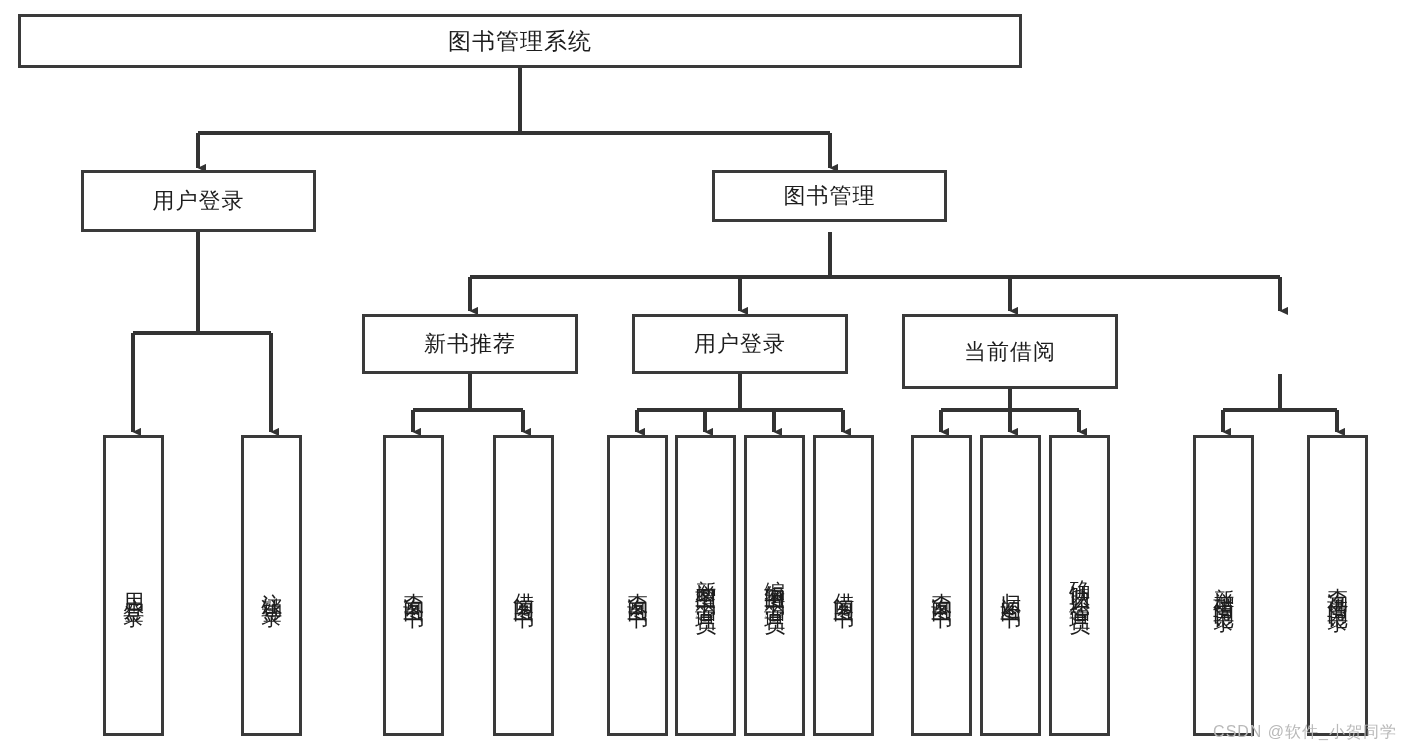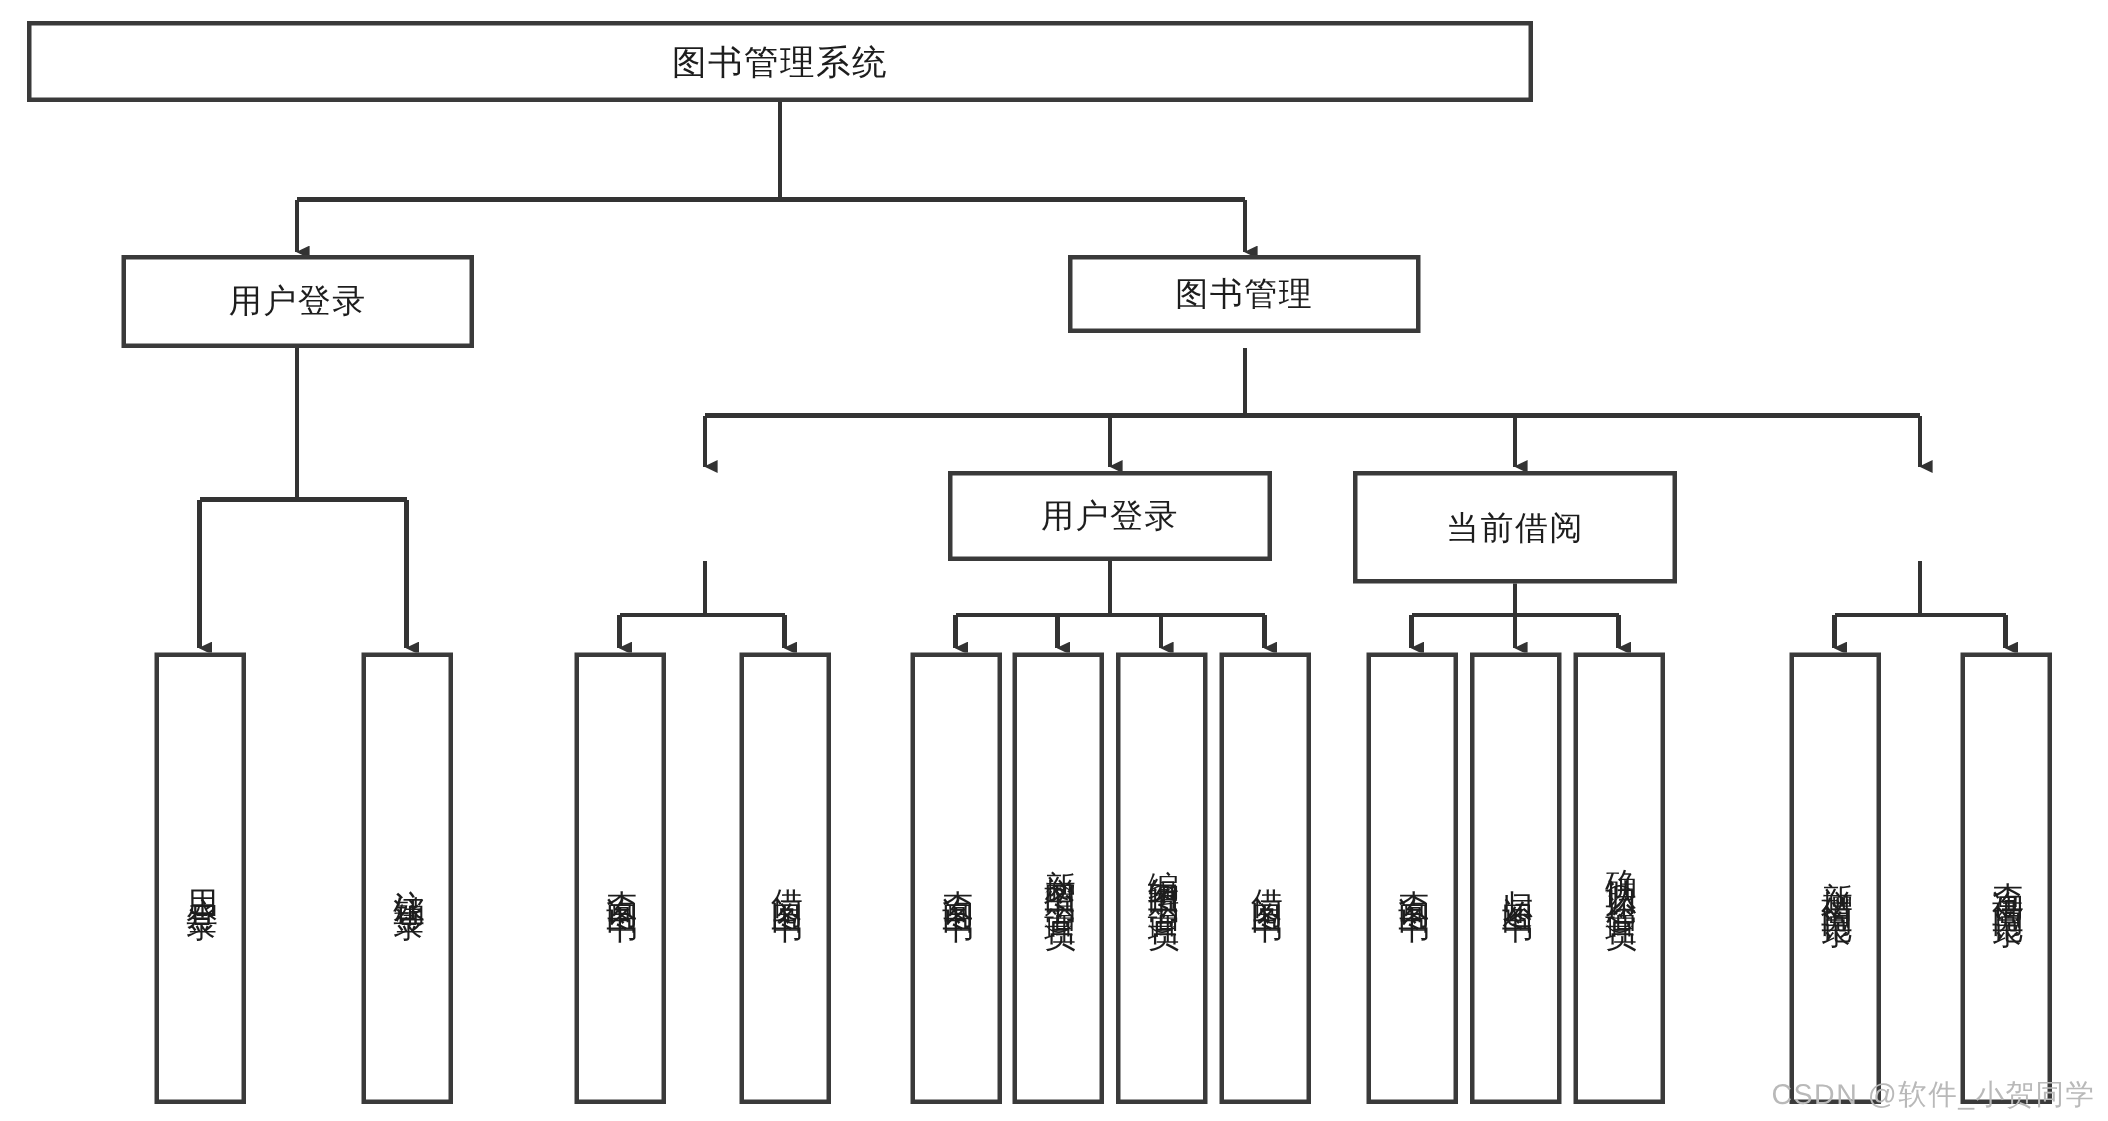--- a/index.html
+++ b/index.html
@@ -62,21 +62,21 @@
   .node.leaf .vtext{
     writing-mode:vertical-rl;
     text-orientation:upright;
     display:block;
   }
   
   #watermark{
     position:absolute;
     right:8px;
     bottom:4px;
-    font-size:19px;
+    font-size:16px;
     color:#b9b9b9;
     letter-spacing:1px;
     z-index:5;
     white-space:nowrap;
   }
 </style>
 </head>
 <body>
 
 <div id="canvas">
@@ -138,20 +138,23 @@
   </div>
 
   <div class="node lvl2" style="left:81px; top:170px; width:235px; height:62px;">
     <span>用户登录</span>
   </div>
 
   <div class="node lvl2" style="left:712px; top:170px; width:235px; height:52px;">
     <span>图书管理</span>
   </div>
 
+  <div class="node lvl3" style="left:362px; top:314px; width:216px; height:60px;">
+    <span>新书推荐</span>
+  </div>
 
   <div class="node lvl3" style="left:632px; top:314px; width:216px; height:60px;">
     <span>用户登录</span>
   </div>
 
   <div class="node lvl3" style="left:902px; top:314px; width:216px; height:75px;">
     <span>当前借阅</span>
   </div>
 
 

